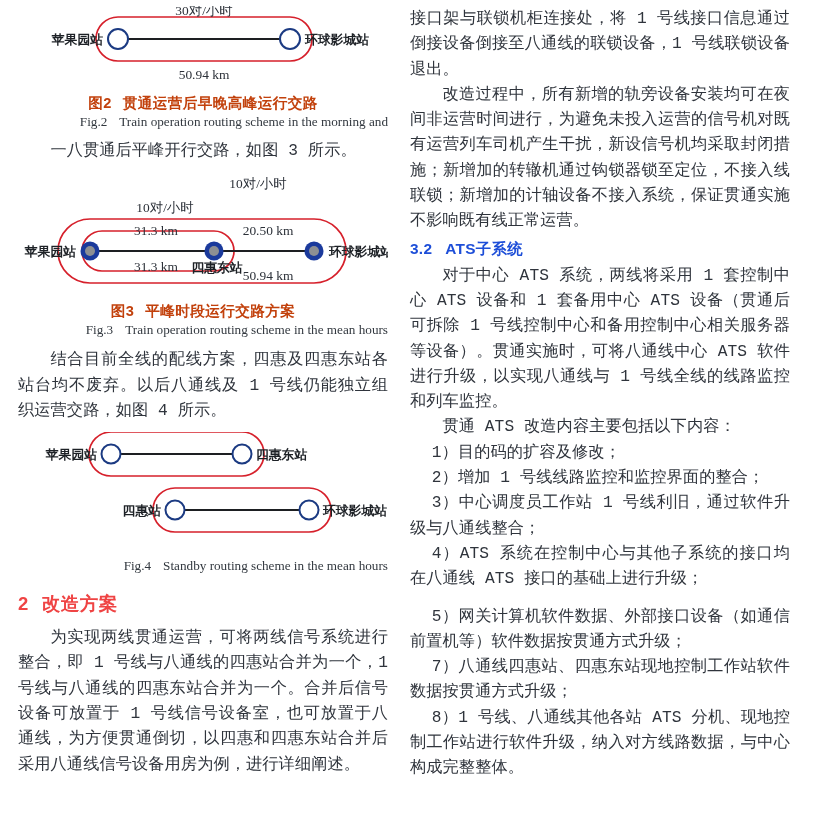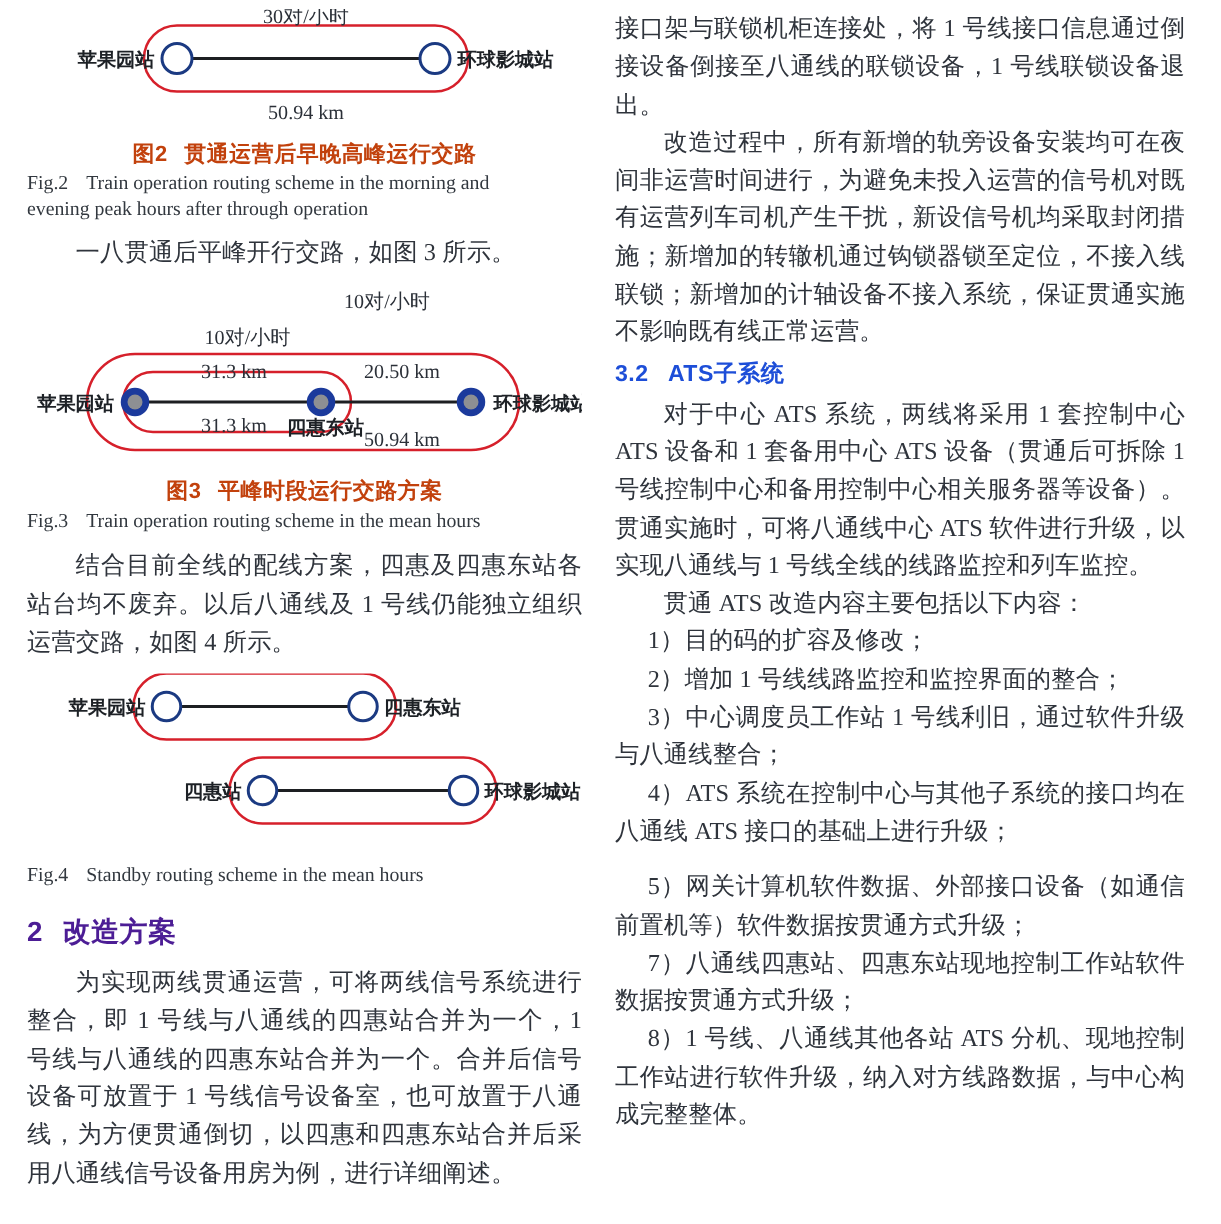--- a/index.html
+++ b/index.html
@@ -19,38 +19,38 @@
   .col {
     position: absolute;
     top: 0;
     width: 370px;
   }
   #col-left  { left: 18px; }
   #col-right { left: 410px; width: 380px; }
 
   
   .para {
-    font-family: Liberation Serif, serif;
+    font-family: Liberation Mono, monospace;
     font-size: 16.2px;
     line-height: 25.3px;
     text-align: justify;
     text-justify: inter-ideograph;
     color: #2f343c;
     margin: 0;
     letter-spacing: 0.1px;
   }
   .para.indent { text-indent: 2em; }
   .para.hang   { text-indent: 1.35em; }
 
   
   .h1 {
     font-family: "Liberation Sans", "DejaVu Sans", sans-serif;
     font-size: 18.5px;
     font-weight: bold;
-    color: #4c1d95;
+    color: #ef4444;
     letter-spacing: 0.5px;
     margin: 0;
   }
   .h1 .num { margin-right: 13px; }
   .h2 {
     font-family: "Liberation Sans", "DejaVu Sans", sans-serif;
     font-size: 15.4px;
     font-weight: bold;
     color: #1d4ed8;
     margin: 0;
@@ -68,21 +68,21 @@
     color: #c2410c;
     text-align: center;
     letter-spacing: 0.4px;
     line-height: 19px;
   }
   .cap-cn .num { margin-right: 11px; }
   .cap-en {
     font-family: "Liberation Serif", "DejaVu Serif", serif;
     font-size: 13.2px;
     color: #32383f;
-    text-align: left;
+    text-align: right;
     line-height: 17px;
   }
   .cap-en .num { margin-right: 12px; }
 
   
   text.stn {
     font-family: "Liberation Sans", "DejaVu Sans", sans-serif;
     font-size: 12.8px;
     font-weight: bold;
     fill: #1d2126;
@@ -119,23 +119,20 @@
         <text class="stn" x="287" y="38" text-anchor="start">环球影城站</text>
 
         <text class="lbl" x="186" y="9" text-anchor="middle">30对/小时</text>
         <text class="lbl" x="186" y="73" text-anchor="middle">50.94 km</text>
       </svg>
       <div class="cap-cn">
         <span class="num">图2</span><span>贯通运营后早晚高峰运行交路</span>
       </div>
       <div class="cap-en">
         <span class="num">Fig.2</span><span>Train operation routing scheme in the morning and</span>
-      </div>
-      <div class="cap-en">
-        <span>evening peak hours after through operation</span>
       </div>
     </div>
 
     <p class="para indent" style="margin-top:9px;">一八贯通后平峰开行交路，如图 3 所示。</p>
 
     <div class="figure" style="margin-top:6px;">
       <svg class="fig-svg" width="370" height="132" viewBox="0 0 370 132">
 
         <path class="loop" d="M 72,113 A 32,32 0 0 1 72,49 L 296,49 A 32,32 0 0 1 296,113 L 72,113 Z"></path>
 

